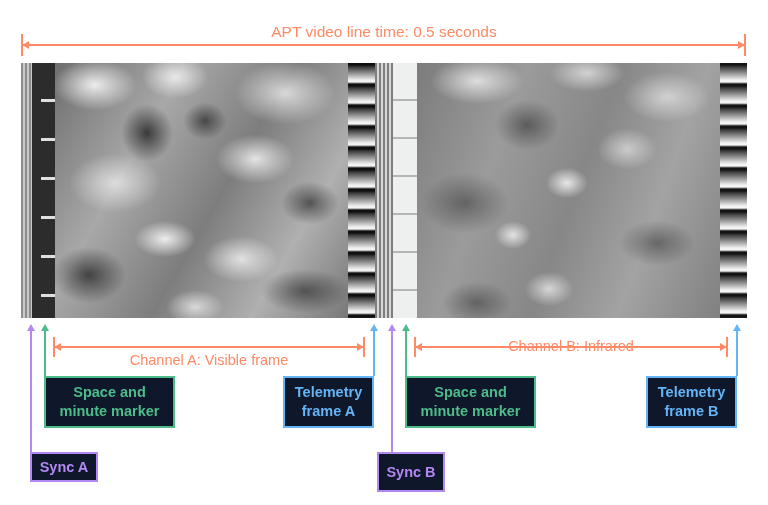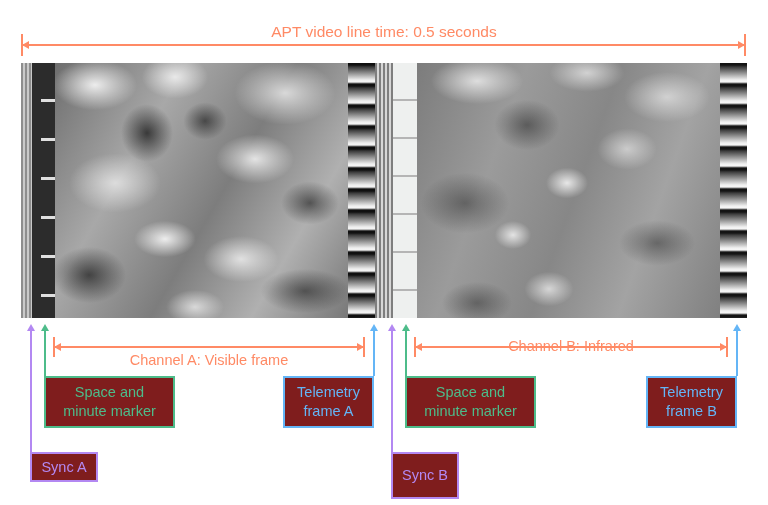--- a/index.html
+++ b/index.html
@@ -84,21 +84,22 @@
   .boxlabel {
     position: absolute;
     box-sizing: border-box;
     border: 2px solid currentColor;
     display: flex;
     align-items: center;
     justify-content: center;
     text-align: center;
     white-space: pre-line;
     line-height: 1.3;
-    background: #7f1d1d;
+    background: #0f172a;
+    font-weight: bold;
   }
 </style>
 </head>
 <body>
 
 <div id="stage">
 
   <div class="label" style="left:0; top:22px; width:768px; color:#FF8A65; font-size:15.5px;">APT video line time: 0.5 seconds</div>
 
   <div class="endcap" style="left:21px; top:34px; height:22px; background:#FF8A65;"></div>
@@ -213,15 +214,15 @@
 frame A</div>
 
   <div class="boxlabel" style="left:405px; top:376px; width:131px; height:52px; color:#4DBC8A; font-size:14.5px;">Space and
 minute marker</div>
 
   <div class="boxlabel" style="left:646px; top:376px; width:91px; height:52px; color:#64B5F6; font-size:14.5px;">Telemetry
 frame B</div>
 
   <div class="boxlabel" style="left:30px; top:452px; width:68px; height:30px; color:#B388F2; font-size:14.5px;">Sync A</div>
 
-  <div class="boxlabel" style="left:391px; top:452px; width:68px; height:47px; color:#B388F2; font-size:14.5px;">Sync B</div>
+  <div class="boxlabel" style="left:377px; top:452px; width:68px; height:40px; color:#B388F2; font-size:14.5px;">Sync B</div>
 
 </div>
 
 </body></html>

